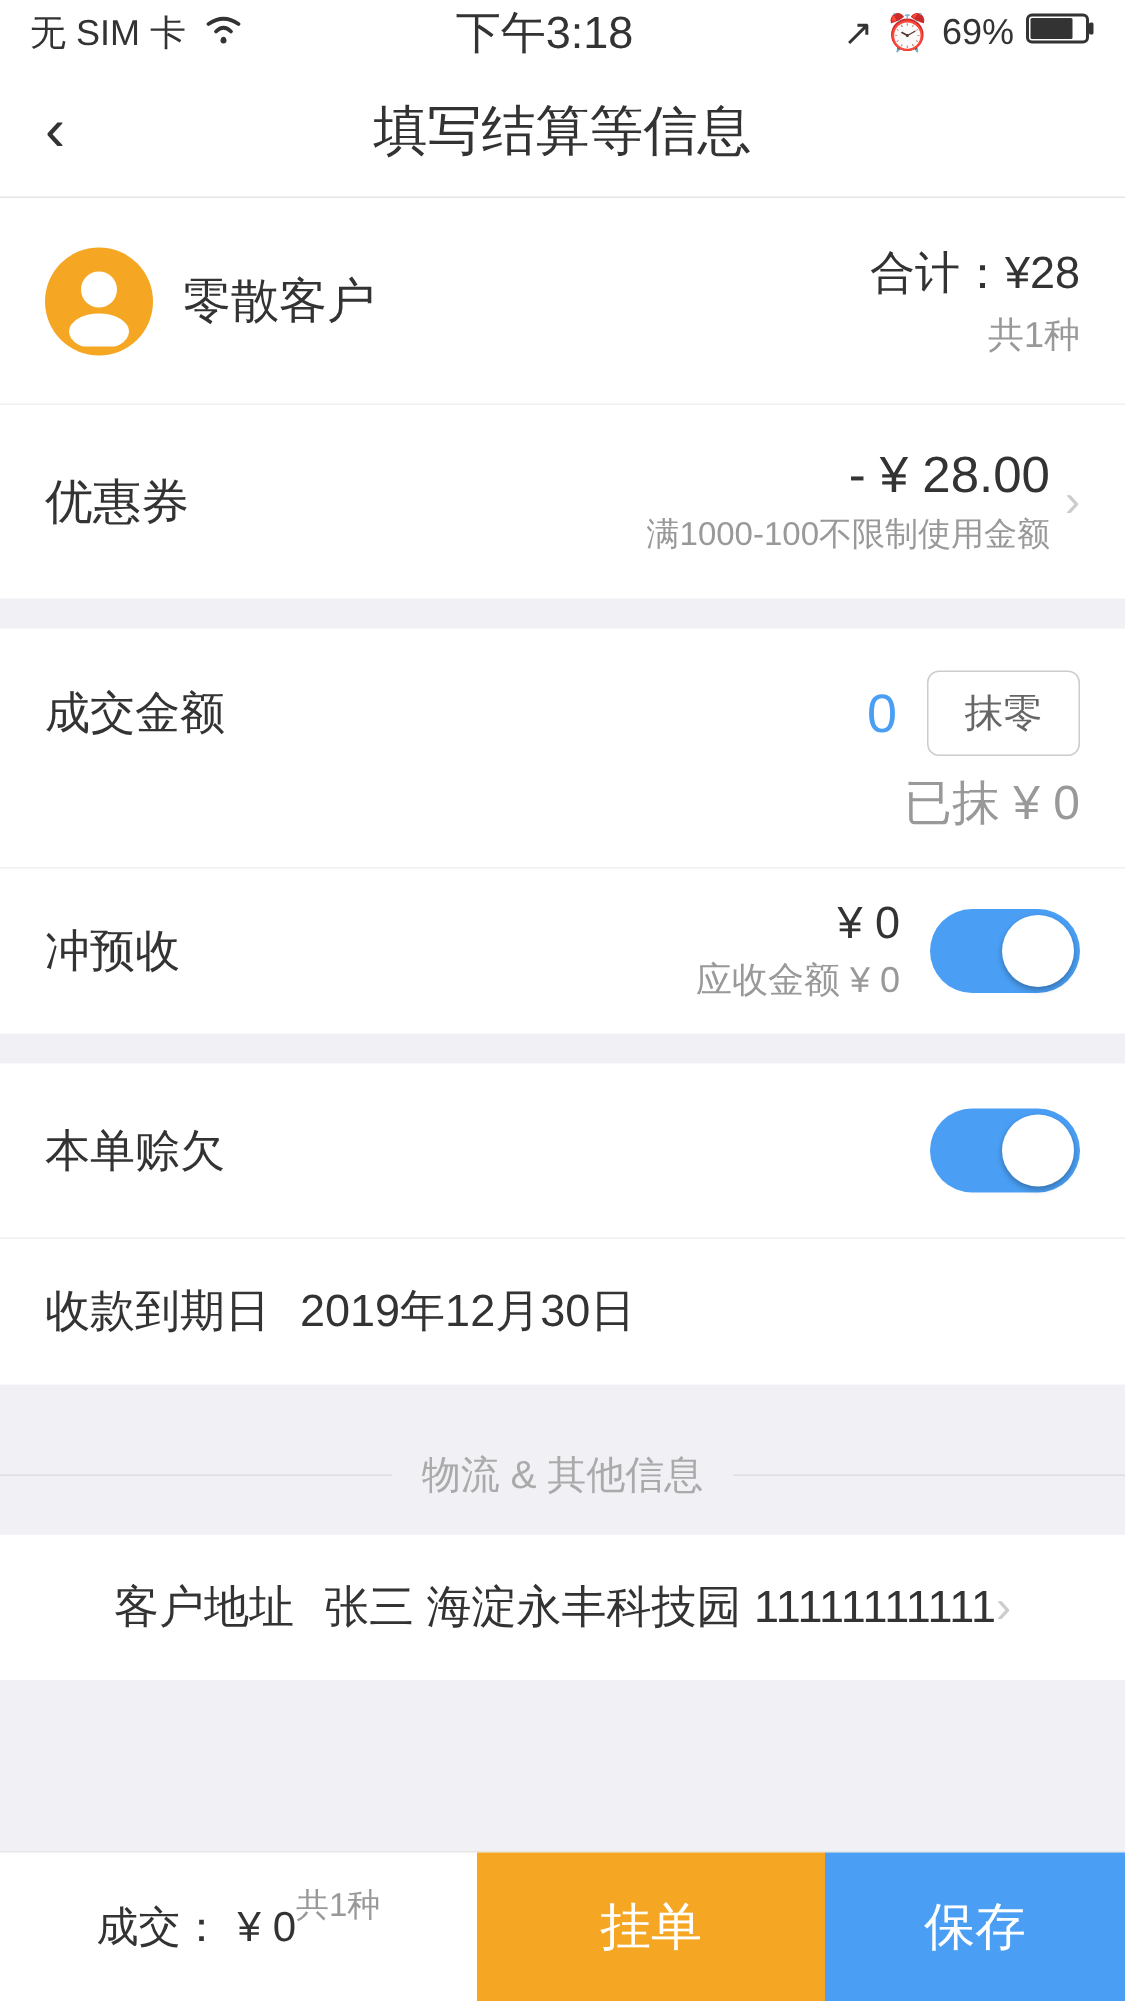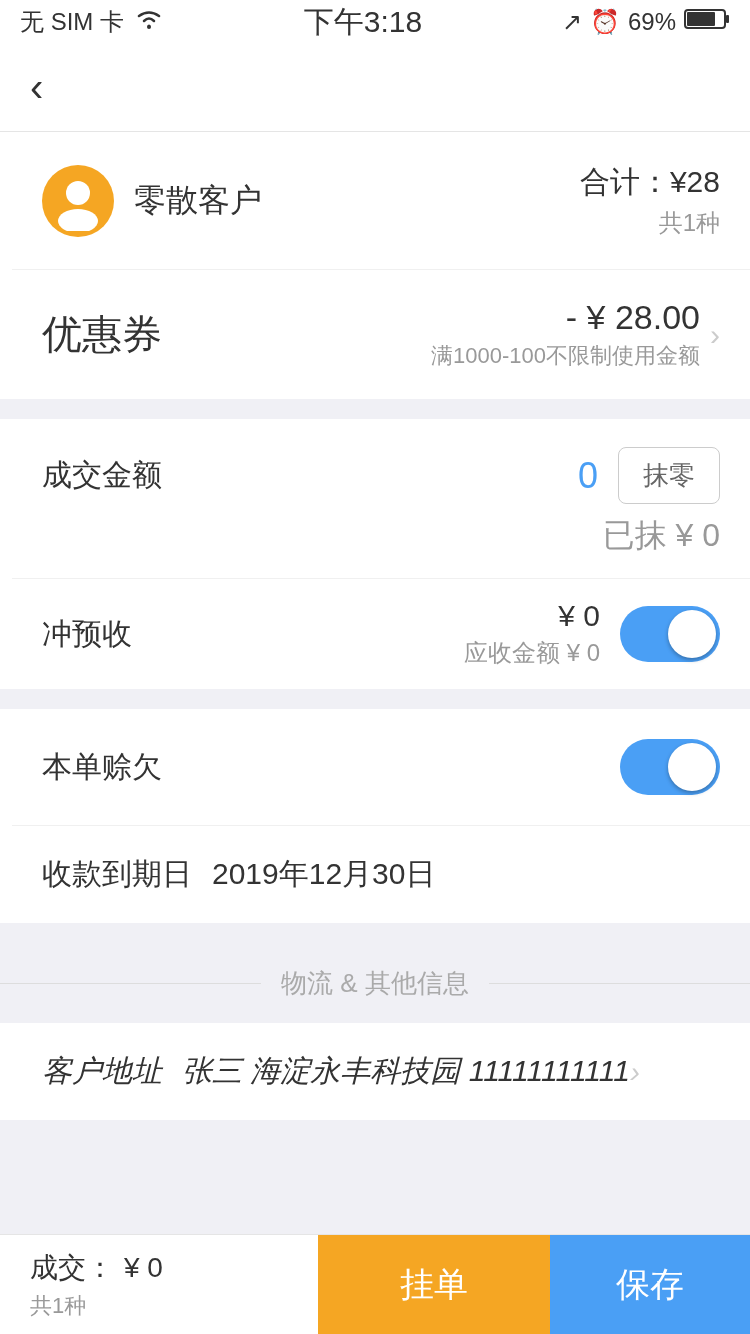--- a/index.html
+++ b/index.html
@@ -48,21 +48,20 @@
     .nav-title {
       font-size: 36px;
       font-weight: 500;
       color: #333;
     }
 
     
     .section {
       background: #fff;
       margin-bottom: 20px;
-      padding-left: 12px;
     }
 
     
     .customer-row {
       display: flex;
       align-items: center;
       justify-content: space-between;
       padding: 30px 30px;
     }
     .customer-left {
@@ -104,21 +103,21 @@
 
     
     .coupon-row {
       display: flex;
       align-items: center;
       justify-content: space-between;
       padding: 28px 30px;
       border-top: 1px solid #f0f0f0;
     }
     .coupon-label {
-      font-size: 40px;
+      font-size: 32px;
       color: #333;
       text-align: right;
     }
     .coupon-right {
       display: flex;
       align-items: center;
       gap: 10px;
     }
     .coupon-info {
       text-align: right;
@@ -274,24 +273,23 @@
       position: relative;
       z-index: 1;
       font-size: 26px;
       color: #aaa;
     }
 
     
     .address-row {
       display: flex;
       align-items: center;
-      justify-content: flex-start;
+      justify-content: center;
       padding: 28px 30px;
       background: #fff;
-      font-style: italic;
     }
     .address-left {
       display: flex;
       align-items: flex-start;
       gap: 20px;
     }
     .address-label {
       font-size: 30px;
       color: #333;
       white-space: nowrap;
@@ -309,23 +307,23 @@
       width: 750px;
       height: 100px;
       display: flex;
       align-items: stretch;
       background: #fff;
       border-top: 1px solid #e5e5e5;
     }
     .bottom-info {
       flex: 1;
       display: flex;
-      flex-direction: column;
-      justify-content: center;
-      padding: 0 30px;
+      flex-direction: row;
+      justify-content: center;
+      padding: 16px 30px;
     }
     .bottom-deal {
       font-size: 28px;
       color: #333;
       display: flex;
       align-items: center;
       gap: 10px;
     }
     .bottom-count {
       font-size: 22px;
@@ -383,20 +381,21 @@
         <rect x="1" y="3" width="40" height="18" rx="3" ry="3" stroke="#333" stroke-width="2" fill="none"></rect>
         <rect x="3" y="5" width="28" height="14" rx="1" fill="#333"></rect>
         <rect x="42" y="8" width="3" height="8" rx="1" fill="#333"></rect>
       </svg>
     </span>
   </div>
 </div>
 
 <div class="nav-bar">
   <span class="nav-back">‹</span>
+  <span class="nav-title">填写结算等信息</span>
 </div>
 
 <div class="section">
   <div class="customer-row">
     <div class="customer-left">
       <div class="avatar">
         <svg class="avatar-icon" viewBox="0 0 60 60" fill="none">
           <circle cx="30" cy="22" r="12" fill="#fff"></circle>
           <ellipse cx="30" cy="50" rx="20" ry="12" fill="#fff"></ellipse>
         </svg>

